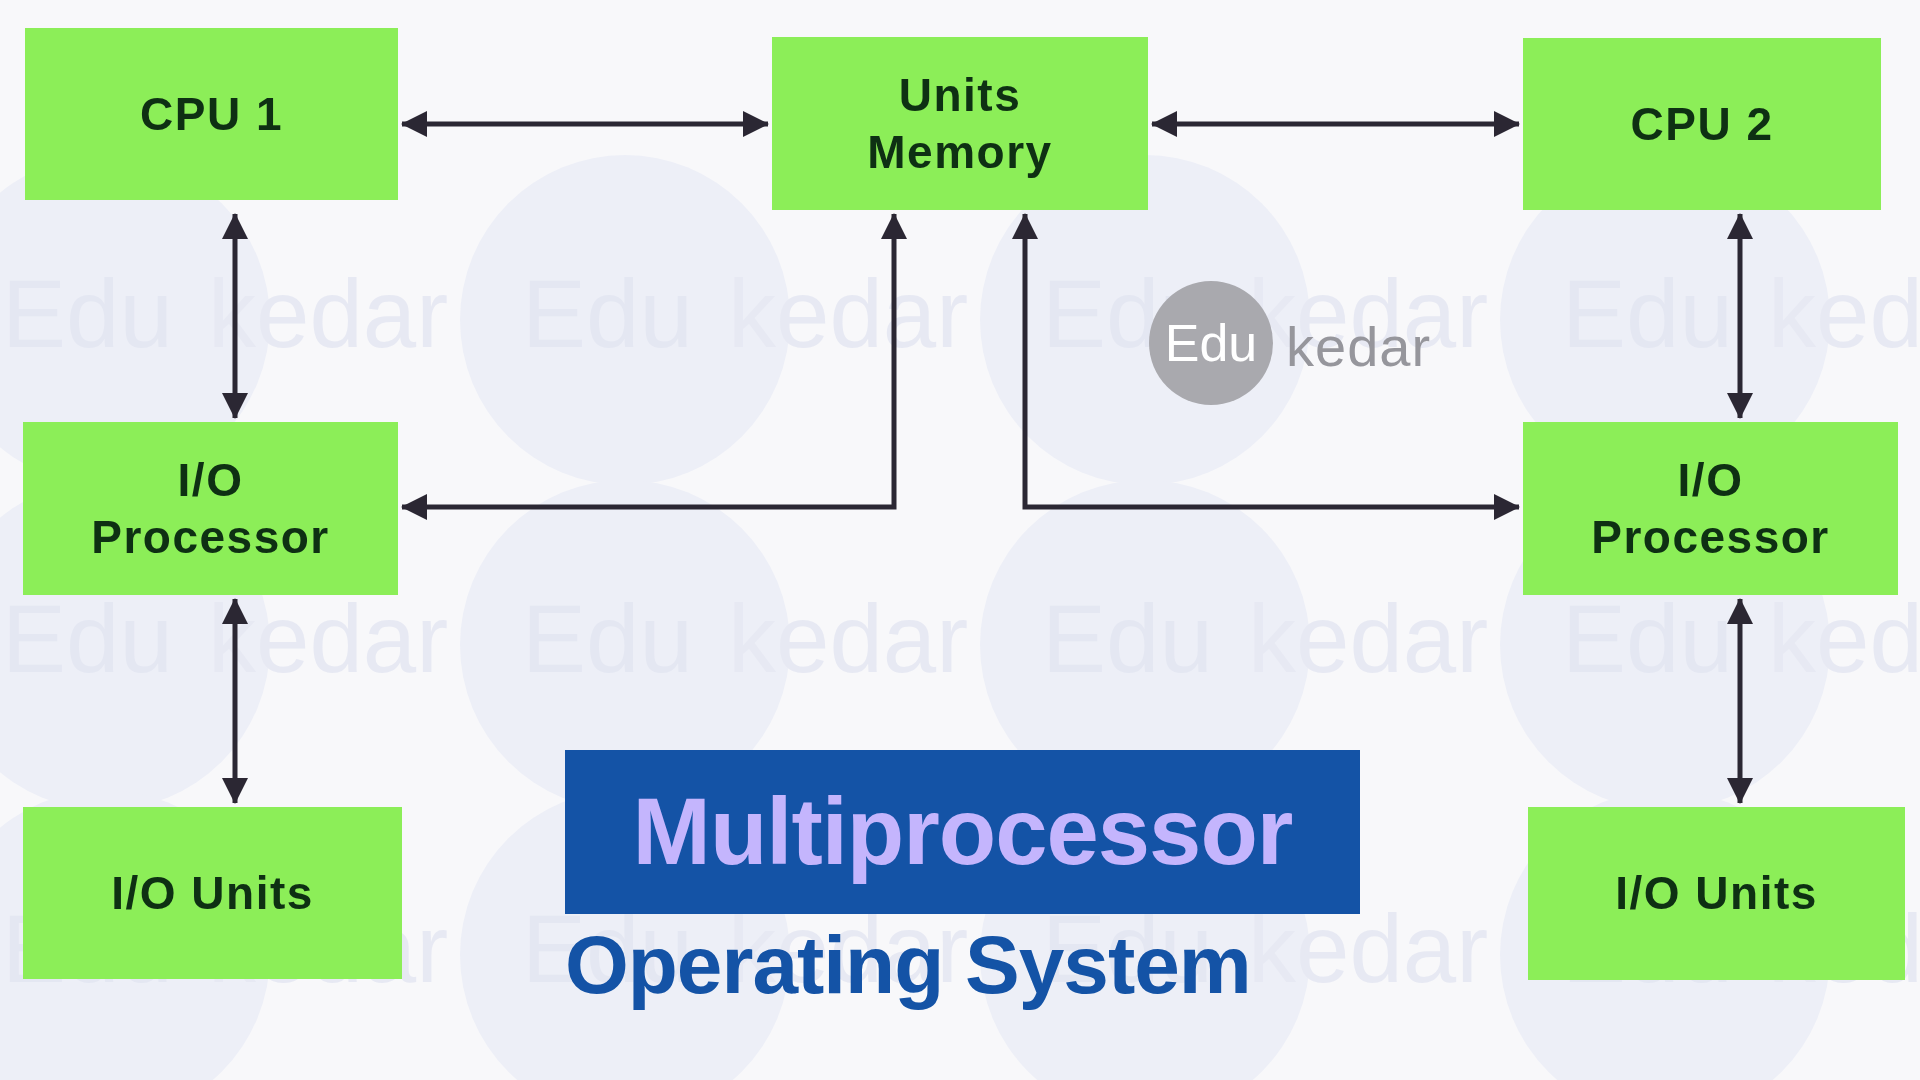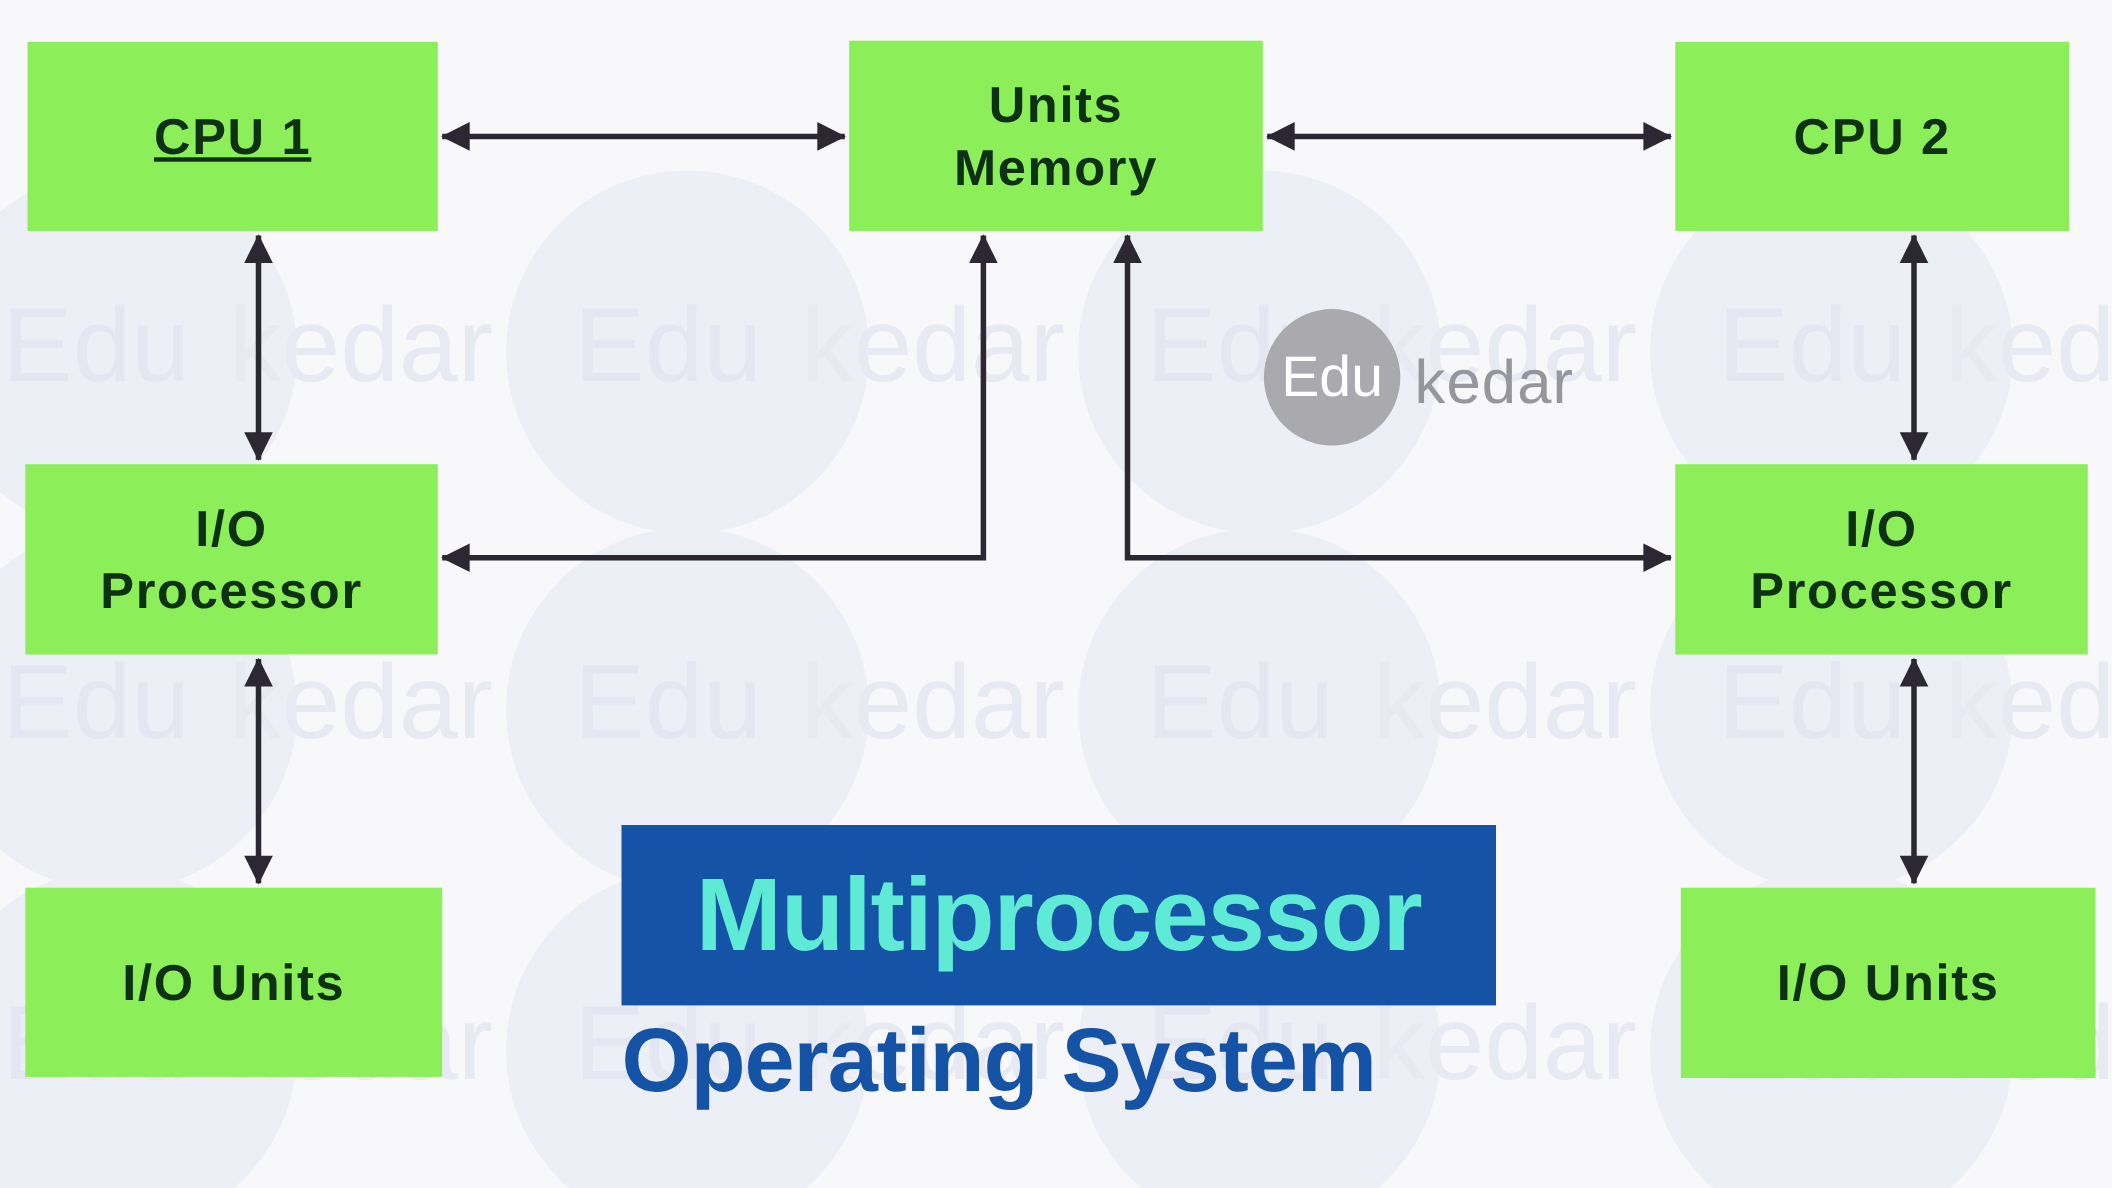--- a/index.html
+++ b/index.html
@@ -45,21 +45,21 @@
     align-items:center;justify-content:center;
     text-align:center;
     color:#0e3013;
     font-weight:700;
     font-size:46px;
     letter-spacing:1.5px;
     line-height:1.22;
   }
   .node span{display:block;}
 
-  #node-cpu1        {left:25px;  top:38px;  width:373px;height:172px;text-decoration:underline;}
+  #node-cpu1        {left:25px;  top:28px;  width:373px;height:172px;}
   #node-main-memory {left:772px; top:37px;  width:376px;height:173px;}
   #node-cpu2        {left:1523px;top:38px;  width:358px;height:172px;}
   #node-iop-left    {left:23px;  top:422px; width:375px;height:173px;}
   #node-iop-right   {left:1523px;top:422px; width:375px;height:173px;}
   #node-iou-left    {left:23px;  top:807px; width:379px;height:172px;}
   #node-iou-right   {left:1528px;top:807px; width:377px;height:173px;}
 
   
   .logo{position:absolute;z-index:4;}
   .logo-circle{
@@ -73,21 +73,21 @@
     font-size:56px;color:#96969c;font-weight:400;letter-spacing:1px;
   }
 
   
   .banner{
     position:absolute;left:565px;top:750px;width:795px;height:164px;
     background:#1453a6;z-index:5;
     display:flex;align-items:center;justify-content:center;
   }
   .banner-text{
-    color:#5eead4;font-size:94px;font-weight:700;letter-spacing:-1px;
+    color:#c4b5fd;font-size:94px;font-weight:700;letter-spacing:-1px;
     white-space:nowrap;
   }
   .subtitle{
     position:absolute;left:565px;top:918px;width:795px;z-index:5;
     text-align:left;
   }
   .subtitle-text{
     color:#1453a6;font-size:82px;font-weight:700;letter-spacing:-1px;
     white-space:nowrap;
   }

